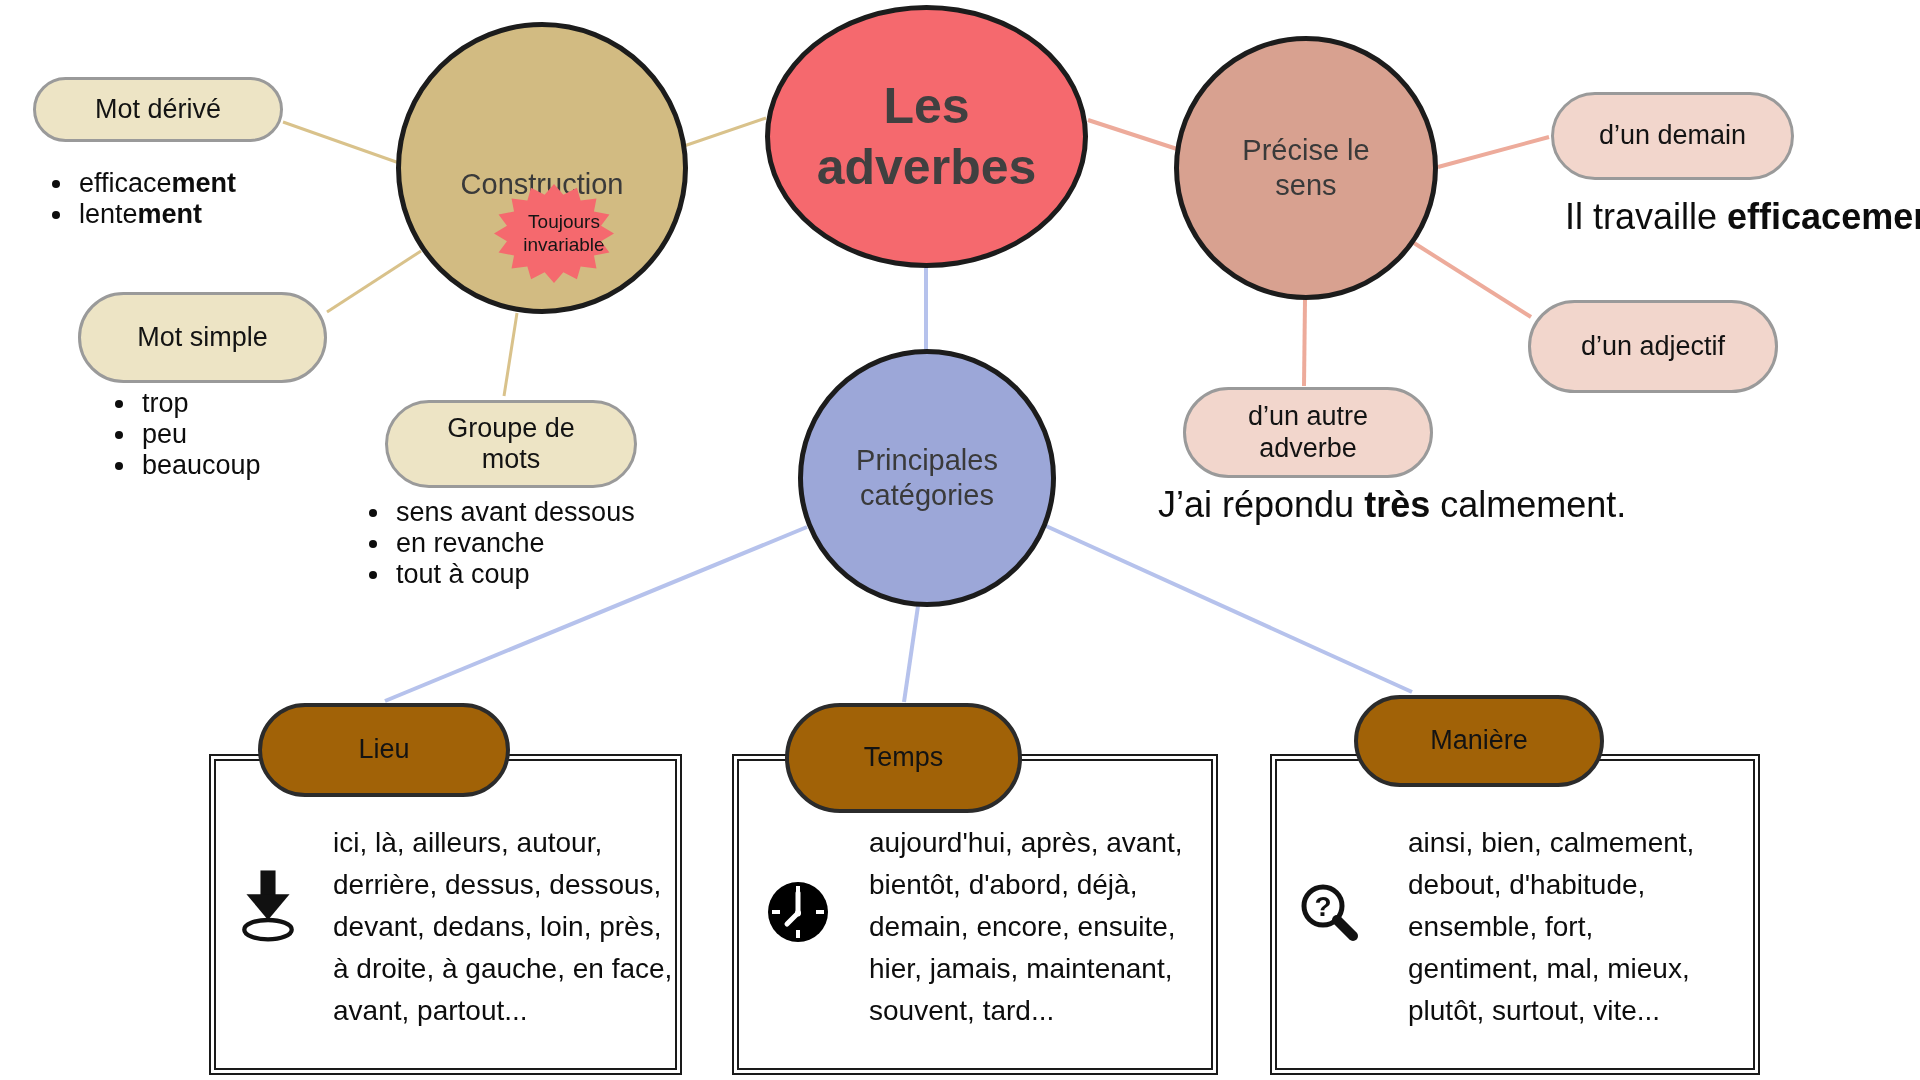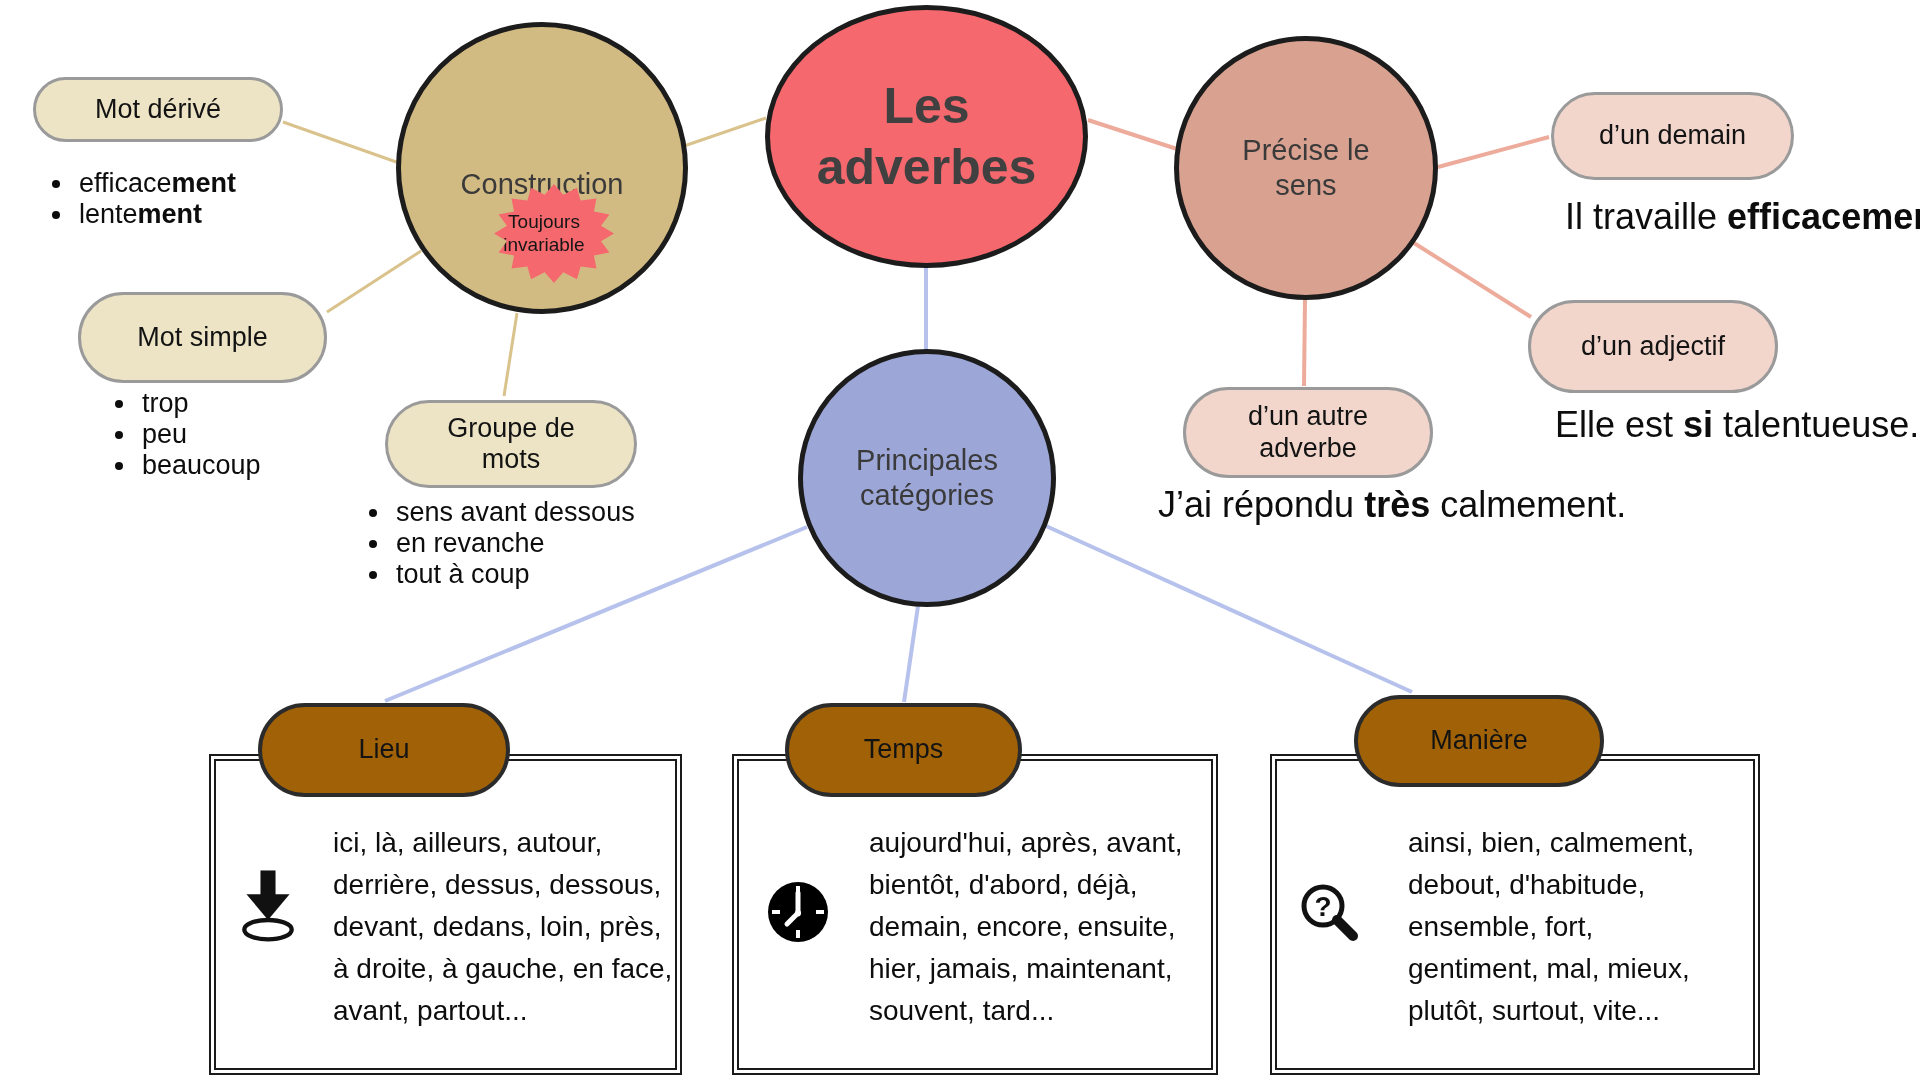--- a/index.html
+++ b/index.html
@@ -12,37 +12,37 @@
   .ellipse{border-radius:50%;border:5px solid #1c1c1c;}
   .root{left:765px;top:5px;width:323px;height:263px;background:#F5696E;}
   .root-title{font-size:50px;font-weight:bold;line-height:1.22;color:#404040;width:250px;}
   .circle-construction{left:396px;top:22px;width:292px;height:292px;background:#D2BB82;}
   .circle-precise{left:1174px;top:36px;width:264px;height:264px;background:#D8A190;padding:0 46px;}
   .circle-categories{left:798px;top:349px;width:258px;height:258px;background:#9CA7D8;padding:0 32px;}
   .circle-label{font-size:29px;color:#3a3a3a;line-height:1.22;}
   .construction-label{position:absolute;left:0;top:140px;width:100%;text-align:center;}
   .starburst{
     position:absolute;left:93px;top:157px;width:120px;height:99px;background:#F5696E;
-    display:flex;align-items:center;justify-content:flex-start;text-align:center;
+    display:flex;align-items:center;justify-content:flex-end;text-align:center;
     clip-path:polygon(100% 50%,89.2% 57.8%,96.2% 69.1%,83.3% 72.2%,85.4% 85.4%,72.2% 83.3%,69.1% 96.2%,57.8% 89.2%,50% 100%,42.2% 89.2%,30.9% 96.2%,27.8% 83.3%,14.6% 85.4%,16.7% 72.2%,3.8% 69.1%,10.8% 57.8%,0% 50%,10.8% 42.2%,3.8% 30.9%,16.7% 27.8%,14.6% 14.6%,27.8% 16.7%,30.9% 3.8%,42.2% 10.8%,50% 0%,57.8% 10.8%,69.1% 3.8%,72.2% 16.7%,85.4% 14.6%,83.3% 27.8%,96.2% 30.9%,89.2% 42.2%);
   }
   .starburst-text{font-size:19px;line-height:1.2;color:#151515;width:100px;}
   .pill{position:absolute;box-sizing:border-box;border-radius:60px;display:flex;align-items:center;justify-content:center;
         text-align:center;font-size:27px;color:#131313;z-index:3;line-height:1.15;}
   .pill-cream{background:#EDE4C5;border:3px solid #9A9A9A;}
   .pill-pink{background:#F2D6CC;border:3px solid #9A9A9A;}
   .pill-blue{background:#a16207;border:4px solid #2b2b2b;z-index:4;}
   .pill-derive{left:33px;top:77px;width:250px;height:65px;}
   .pill-simple{left:78px;top:292px;width:249px;height:91px;}
   .pill-groupe{left:385px;top:400px;width:252px;height:88px;padding:0 46px;}
   .pill-verbe{left:1551px;top:92px;width:243px;height:88px;}
   .pill-adjectif{left:1528px;top:300px;width:250px;height:93px;}
   .pill-autre{left:1183px;top:387px;width:250px;height:91px;padding:0 40px;}
   .pill-lieu{left:258px;top:703px;width:252px;height:94px;}
-  .pill-temps{left:785px;top:703px;width:237px;height:94px;}
+  .pill-temps{left:785px;top:703px;width:237px;height:110px;}
   .pill-maniere{left:1354px;top:695px;width:250px;height:92px;}
   .blist{position:absolute;margin:0;padding:0 0 0 30px;font-size:27px;line-height:31px;color:#0d0d0d;z-index:2;}
   .blist li{margin:0;padding-left:4px;}
   .list-derive{left:45px;top:168px;}
   .list-simple{left:108px;top:388px;}
   .list-groupe{left:362px;top:497px;}
   .example{position:absolute;font-size:36px;color:#0d0d0d;z-index:2;white-space:nowrap;}
   .example-verbe{left:1565px;top:196px;}
   .example-adjectif{left:1555px;top:404px;}
   .example-adverbe{left:1158px;top:484px;}
@@ -123,23 +123,20 @@
   <div class="pill pill-pink pill-verbe">
     <span>d’un demain</span>
   </div>
   <div class="example example-verbe">
     <span>Il travaille </span><b>efficacement</b><span>.</span>
   </div>
 
   <div class="pill pill-pink pill-adjectif">
     <span>d’un adjectif</span>
   </div>
-  <div class="example example-adjectif">
-    <span>Elle est </span><b>si</b><span> talentueuse.</span>
-  </div>
 
   <div class="pill pill-pink pill-autre">
     <span>d’un autre adverbe</span>
   </div>
   <div class="example example-adverbe">
     <span>J’ai répondu </span><b>très</b><span> calmement.</span>
   </div>
 
   <div class="node ellipse circle-categories">
     <div class="circle-label">Principales catégories</div>

